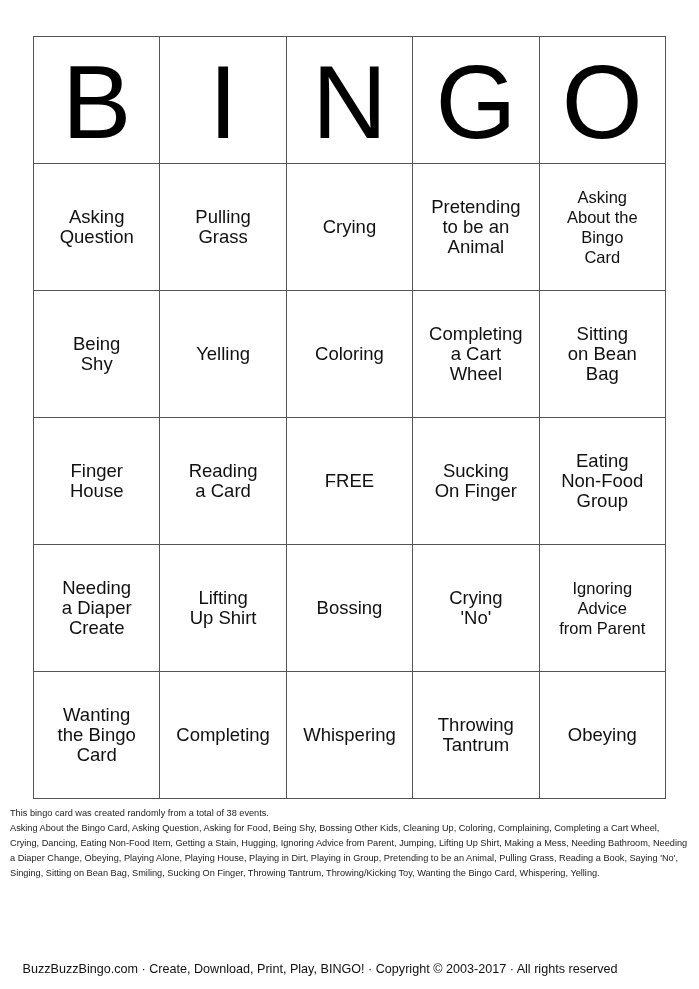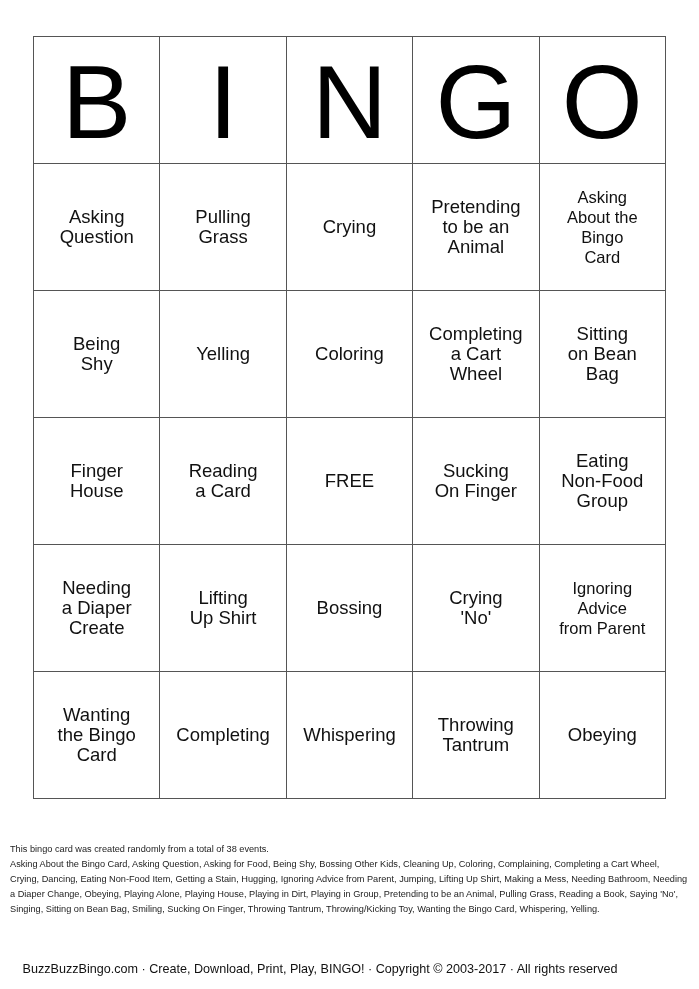--- a/index.html
+++ b/index.html
@@ -8,21 +8,21 @@
   .card { position: absolute; left: 33px; top: 36px; width: 633px; height: 760px;
           border-collapse: collapse; table-layout: fixed; }
   .card td { border: 1px solid #555; text-align: center; vertical-align: middle;
              padding: 0 6px; line-height: 20px; height: 126px; }
   .card .hdr td { font-size: 104px; line-height: 104px; font-weight: normal; color: #000; }
   .card .hdr td span { position: relative; top: 2px; }
   .cell { font-size: 18.5px; }
   .cell.small { font-size: 16.5px; }
   .cell span { white-space: pre-line; display: inline-block; }
   .info { position: absolute; left: 10px; top: 806px; width: 680px; font-size: 9.2px;
-          line-height: 15px; color: #222; margin-top: 36px; }
+          line-height: 15px; color: #222; }
   .footer { position: absolute; left: 0; top: 962px; width: 640px; text-align: center;
             font-size: 12.6px; color: #111; }
 </style>
 </head>
 <body>
 
 <table class="card">
   <tbody>
       <tr class="hdr">
     <td><span>B</span></td>

